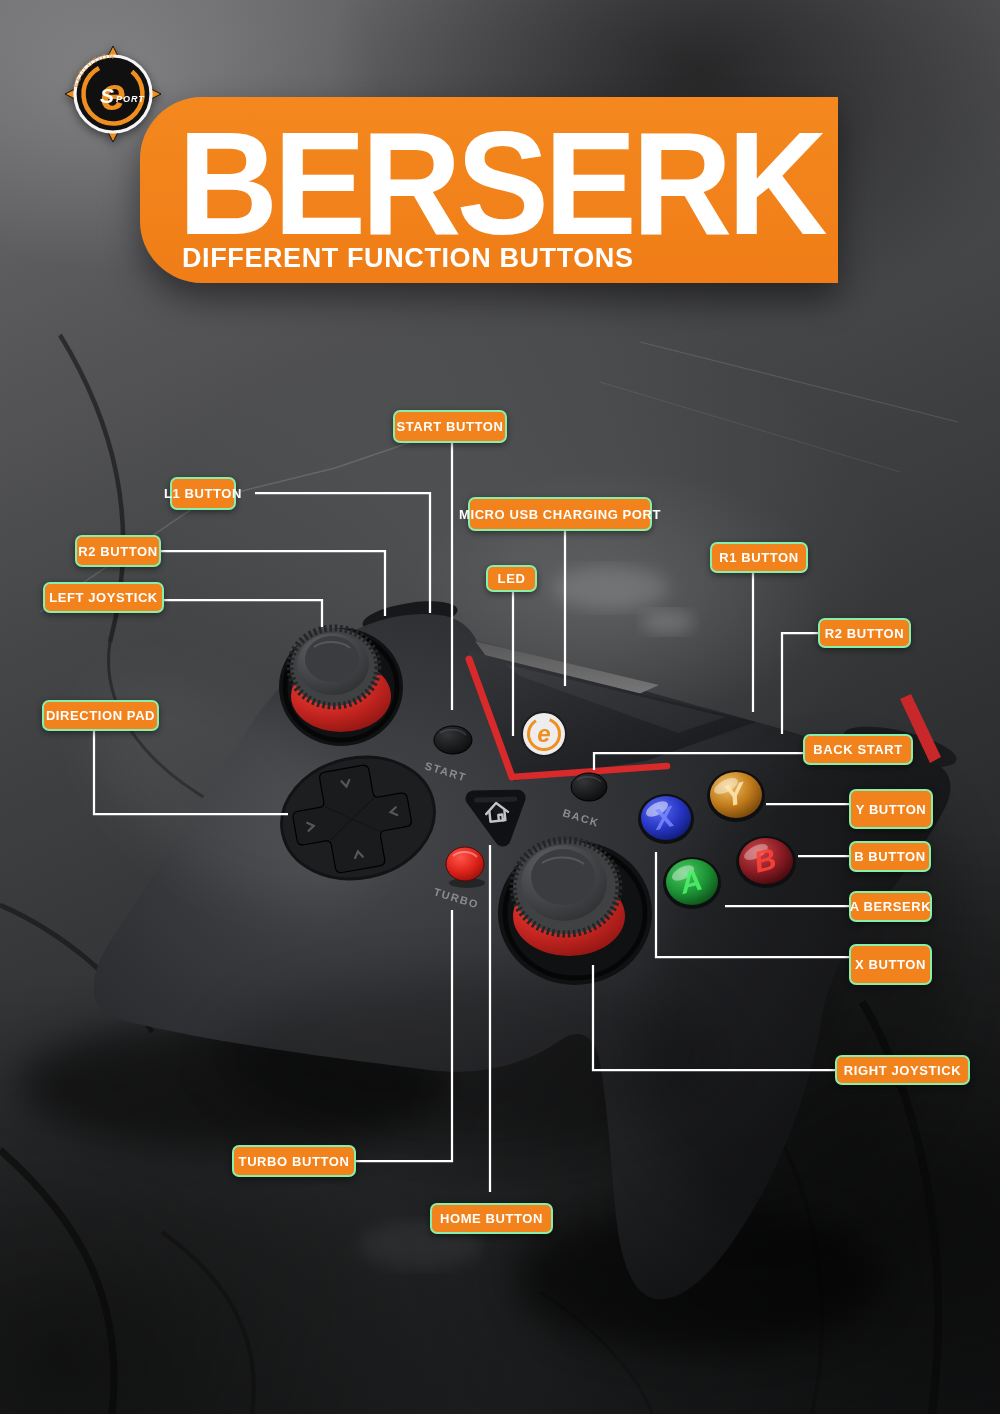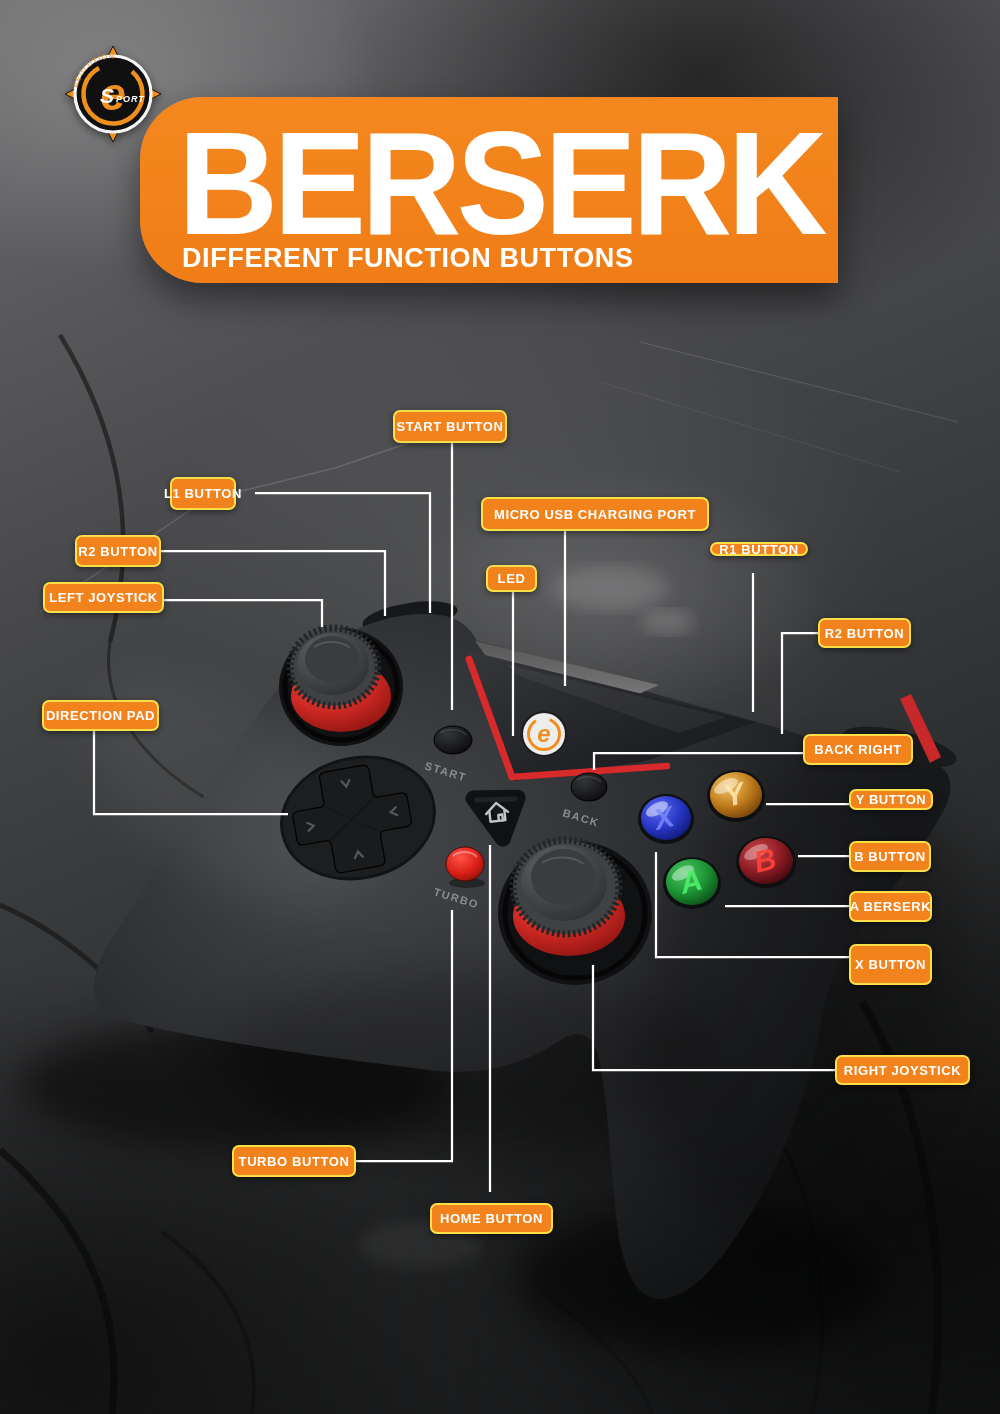--- a/index.html
+++ b/index.html
@@ -42,21 +42,21 @@
     font-size:27px;font-weight:bold;letter-spacing:.6px;white-space:nowrap;
   }
   
   .logo{position:absolute;left:60px;top:41px;width:106px;height:106px;z-index:6;
         filter:drop-shadow(0 3px 5px rgba(0,0,0,.5));}
   
   .callout{
     position:absolute;z-index:7;box-sizing:border-box;
     background:linear-gradient(180deg,#f5judge 0%,#f2821c 100%);
     background:#f2821c;
-    border:2px solid #fde047;border-radius:7px;
+    border:2px solid #86efac;border-radius:7px;
     color:#fff;font-size:13px;font-weight:bold;letter-spacing:.045em;
     display:flex;align-items:center;justify-content:center;white-space:nowrap;
     box-shadow:0 2px 6px rgba(0,0,0,.45);
   }
 </style>
 </head>
 <body>
 
 <div class="poster">
 
@@ -315,26 +315,26 @@
     <polyline points="593,965 593,1070 835,1070"></polyline>
     <polyline points="452,910 452,1161 356,1161"></polyline>
     <polyline points="490,845 490,1192"></polyline>
   </svg>
 
   <div class="callout" style="left:393px;top:410px;width:114px;height:33px">START BUTTON</div>
   <div class="callout" style="left:170px;top:477px;width:66px;height:33px">L1 BUTTON</div>
   <div class="callout" style="left:75px;top:535px;width:86px;height:32px">R2 BUTTON</div>
   <div class="callout" style="left:43px;top:582px;width:121px;height:31px">LEFT JOYSTICK</div>
   <div class="callout" style="left:42px;top:700px;width:117px;height:31px">DIRECTION PAD</div>
-  <div class="callout" style="left:481px;top:497px;width:228px;height:34px">MICRO USB CHARGING PORT</div>
+  <div class="callout" style="left:468px;top:497px;width:184px;height:34px">MICRO USB CHARGING PORT</div>
   <div class="callout" style="left:486px;top:565px;width:51px;height:27px">LED</div>
-  <div class="callout" style="left:710px;top:542px;width:98px;height:14px">R1 BUTTON</div>
+  <div class="callout" style="left:710px;top:542px;width:98px;height:31px">R1 BUTTON</div>
   <div class="callout" style="left:818px;top:618px;width:93px;height:30px">R2 BUTTON</div>
-  <div class="callout" style="left:803px;top:734px;width:110px;height:31px">BACK RIGHT</div>
-  <div class="callout" style="left:849px;top:789px;width:84px;height:21px">Y BUTTON</div>
+  <div class="callout" style="left:803px;top:734px;width:110px;height:31px">BACK START</div>
+  <div class="callout" style="left:849px;top:789px;width:84px;height:40px">Y BUTTON</div>
   <div class="callout" style="left:849px;top:841px;width:82px;height:31px">B BUTTON</div>
   <div class="callout" style="left:849px;top:891px;width:83px;height:31px">A BERSERK</div>
   <div class="callout" style="left:849px;top:944px;width:83px;height:41px">X BUTTON</div>
   <div class="callout" style="left:835px;top:1055px;width:135px;height:30px">RIGHT JOYSTICK</div>
   <div class="callout" style="left:232px;top:1145px;width:124px;height:32px">TURBO BUTTON</div>
   <div class="callout" style="left:430px;top:1203px;width:123px;height:31px">HOME BUTTON</div>
 
 </div>
 
 </body></html>

